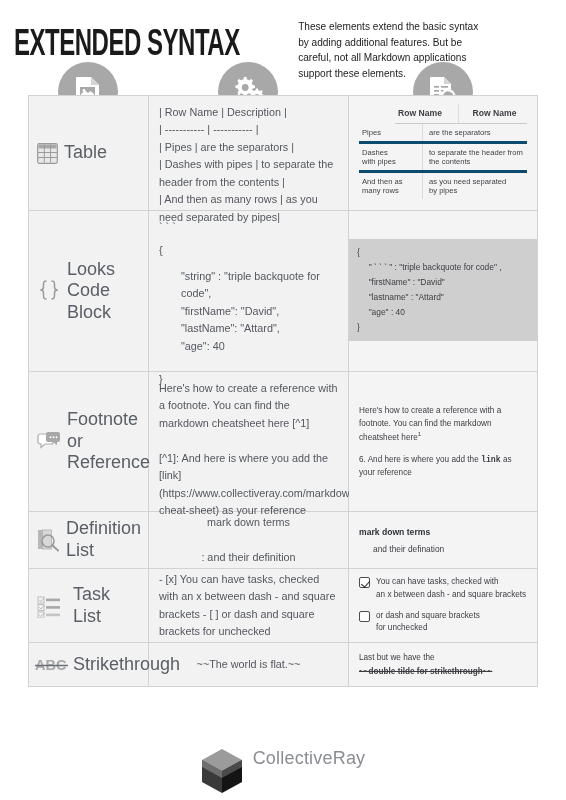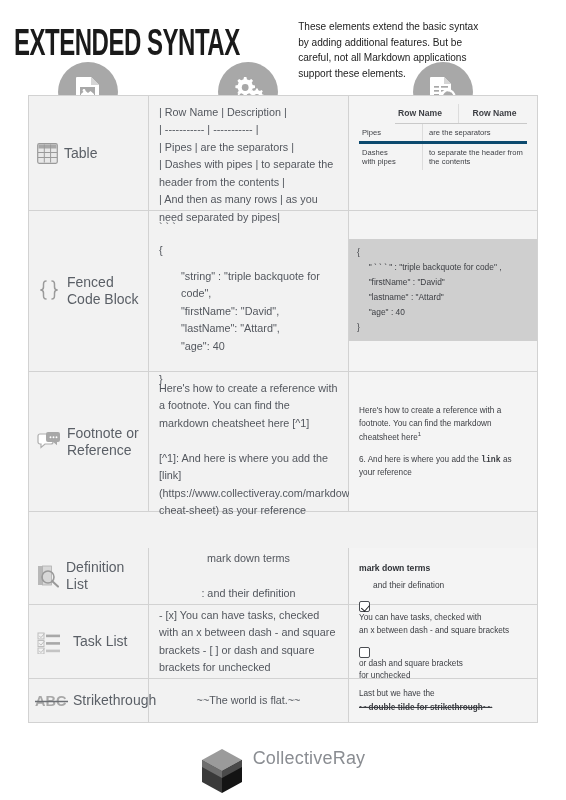--- a/index.html
+++ b/index.html
@@ -69,21 +69,21 @@
     border-collapse: collapse;
     background: #f2f2f2;
   }
   .row { display: flex; border-bottom: 1px solid #d2d2d2; background: #f2f2f2; }
   .row:last-child { border-bottom: none; }
   .c1 { width: 120px; border-right: 1px solid #d2d2d2; display: flex; align-items: center; padding: 6px 6px 6px 8px; }
   .c2 { width: 200px; border-right: 1px solid #d2d2d2; padding: 8px 10px; }
   .c3 { width: 188px; padding: 8px 10px; background: #f4f4f4; }
 
   .elabel {
-    font-size: 14px;
+    font-size: 18px;
     color: #5a5f66;
     line-height: 1.2;
     margin-left: 6px;
   }
   .icoholder { flex: 0 0 auto; display: flex; align-items: center; }
 
   .syntax {
     font-size: 10.8px;
     line-height: 1.62;
     color: #53575e;
@@ -113,21 +113,21 @@
   }
   .outtext { font-size: 8.2px; line-height: 1.62; color: #3b3d42; }
   .outtext .bld { font-weight: bold; font-family: Liberation Mono, monospace; }
   .outtext p { margin-bottom: 8px; }
   .outtext p:last-child { margin-bottom: 0; }
   .sup { font-size: 6px; vertical-align: super; }
 
   .deflist .dt { font-weight: bold; font-size: 8.6px; color: #2f3237; margin-bottom: 7px; }
   .deflist .dd { font-size: 8.4px; color: #3b3d42; padding-left: 14px; }
 
-  .tasklist .titem { display: flex; margin-bottom: 9px; flex-direction: column; }
+  .tasklist .titem { display: flex; margin-bottom: 9px; }
   .tasklist .titem:last-child { margin-bottom: 0; }
   .cbx {
     width: 11px; height: 11px; flex: 0 0 11px;
     border: 1.4px solid #4a4d52; border-radius: 2px;
     background: #fff; margin-right: 6px; margin-top: 1px;
     position: relative;
   }
   .cbx.checked::after {
     content: "";
     position: absolute; left: 2.6px; top: 0.3px;
@@ -247,33 +247,39 @@
           </div>
           <div class="mrow">
             <div class="mc1">Pipes</div>
             <div class="mc2">are the separators</div>
           </div>
           <div class="mrow">
             <div class="mc1" style="white-space:pre-line">Dashes
 with pipes</div>
             <div class="mc2">to separate the header from the contents</div>
           </div>
+          <div class="mrow">
+            <div class="mc1" style="white-space:pre-line">And then as
+many rows</div>
+            <div class="mc2" style="white-space:pre-line">as you need separated
+by pipes</div>
+          </div>
         </div>
       </div>
     </div>
 
     <div class="row" style="height:161px;">
       <div class="c1">
         <span class="icoholder">
           <svg width="24" height="24" viewBox="0 0 24 24" class="ico">
             <path d="M9 2 C6 2 6.5 5 6.5 8 C6.5 10.5 5 11 3.3 11 C5 11 6.5 11.5 6.5 14 C6.5 17 6 20 9 20" fill="none" stroke="#9a9a9a" stroke-width="1.5" stroke-linecap="round"></path>
             <path d="M15 2 C18 2 17.5 5 17.5 8 C17.5 10.5 19 11 20.7 11 C19 11 17.5 11.5 17.5 14 C17.5 17 18 20 15 20" fill="none" stroke="#9a9a9a" stroke-width="1.5" stroke-linecap="round"></path>
           </svg>
         </span>
-        <span class="elabel" style="white-space:pre-line">Fenced
+        <span class="elabel" style="white-space:pre-line">Looks
 Code Block</span>
       </div>
       <div class="c2">
         <div class="syntax">` ` `</div>
         <div class="syntax" style="margin-top:6px;">{</div>
         <div class="syntax indent" style="margin-top:8px;">"string" : "triple backquote for code",</div>
         <div class="syntax indent">"firstName": "David", "lastName": "Attard",</div>
         <div class="syntax indent">"age": 40</div>
         <div class="syntax" style="margin-top:16px;">}</div>
       </div>
@@ -309,21 +315,21 @@
 [^1]: And here is where you add the [link](https://www.collectiveray.com/markdown-cheat-sheet) as your reference</div>
       </div>
       <div class="c3" style="display:flex;align-items:center;">
         <div class="outtext">
           <p><span>Here's how to create a reference with a footnote. You can find the markdown cheatsheet here</span><span class="sup">1</span></p>
           <p><span>6. And here is where you add the </span><span class="bld">link</span><span> as your reference</span></p>
         </div>
       </div>
     </div>
 
-    <div class="row" style="height:57px;margin-top:36px;">
+    <div class="row" style="height:57px;">
       <div class="c1">
         <span class="icoholder">
           <svg width="23" height="24" viewBox="0 0 23 24" class="ico">
             <rect x="1" y="2" width="5" height="19" fill="#b8b8b8"></rect>
             <rect x="5.5" y="2" width="9" height="19" fill="#d8d8d8" stroke="#b0b0b0" stroke-width="0.8"></rect>
             <circle cx="11" cy="13" r="6" fill="none" stroke="#9a9a9a" stroke-width="1.6"></circle>
             <line x1="15.3" y1="17.3" x2="21" y2="22.6" stroke="#9a9a9a" stroke-width="2" stroke-linecap="round"></line>
           </svg>
         </span>
         <span class="elabel" style="white-space:pre-line">Definition

